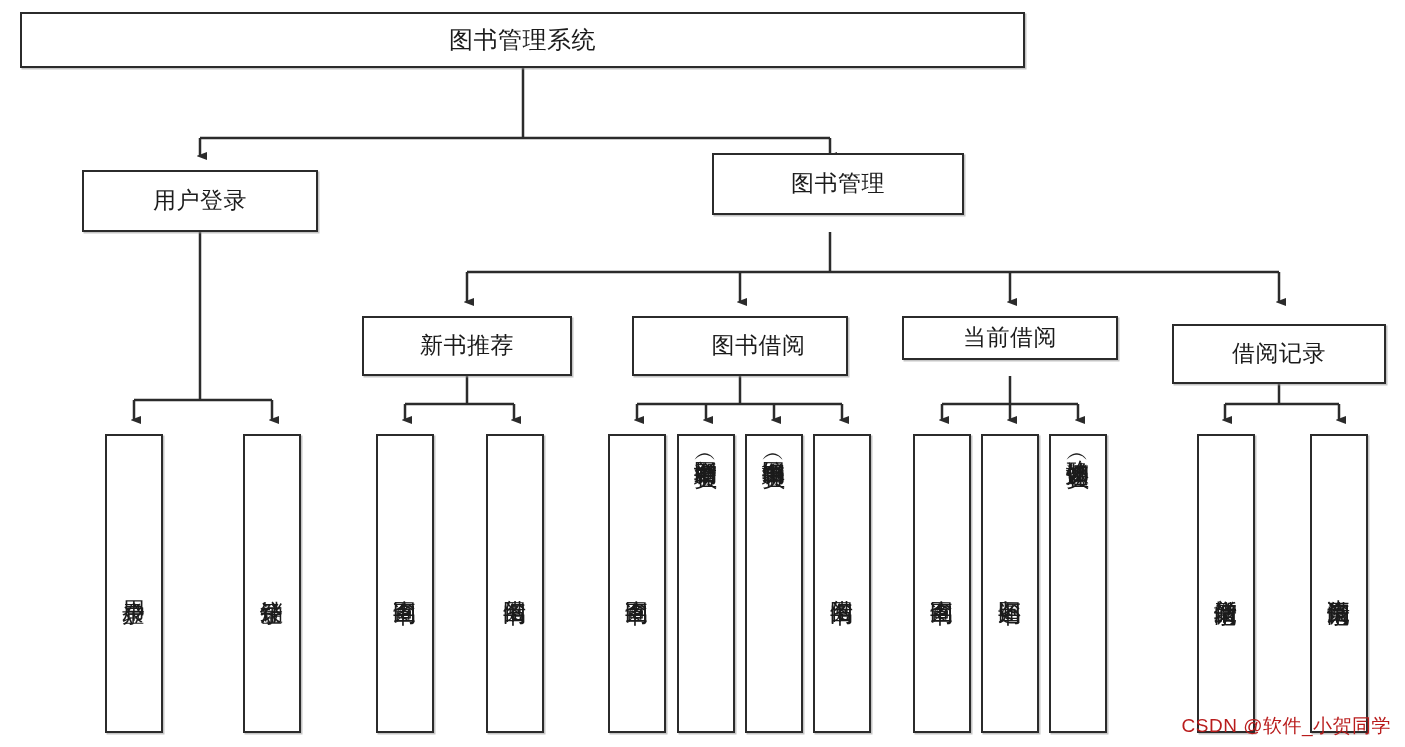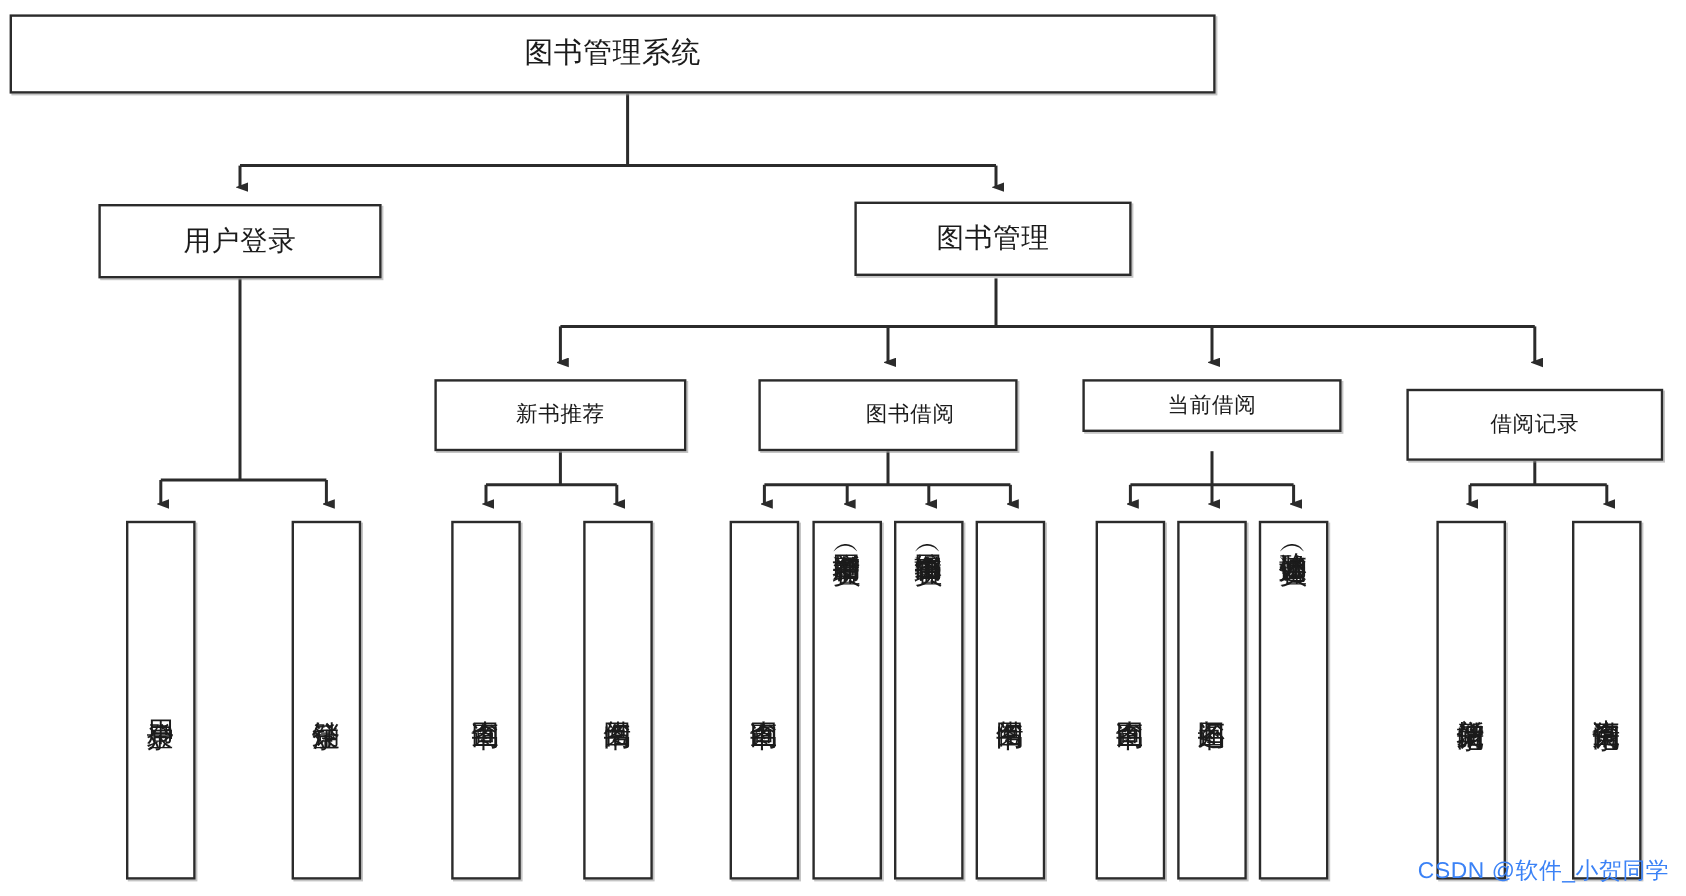--- a/index.html
+++ b/index.html
@@ -36,21 +36,21 @@
     box-shadow: 1.5px 1.5px 0 rgba(150,150,150,0.55);
   }
   .node .label {
     color: #1b1b1b;
     text-align: center;
     line-height: 1.18;
     letter-spacing: 0.5px;
   }
   .node.root .label { font-size: 24px; }
   .node.lvl2 .label { font-size: 23px; }
-  .node.lvl3 .label { font-size: 18px; }
+  .node.lvl3 .label { font-size: 23px; }
   .node.leaf {
     align-items: center;
     justify-content: center;
     padding: 6px 0;
   }
   .node.leaf .label {
     writing-mode: vertical-rl;
     text-orientation: upright;
     font-size: 23px;
     line-height: 1.22;
@@ -59,21 +59,21 @@
     white-space: normal;
   }
   .node.leaf.top-align {
     align-items: flex-start;
   }
   #watermark {
     position: absolute;
     right: 14px;
     bottom: 8px;
     font-size: 19px;
-    color: #3b82f6;
+    color: #b91c1c;
     letter-spacing: 0.5px;
     white-space: nowrap;
   }
 </style>
 </head>
 <body>
 
 <div id="canvas">
 
   <svg class="wires" viewBox="0 0 1405 747">
@@ -119,28 +119,28 @@
       <path d="M1010,404 L1010,420" marker-end="url(#arrow)"></path>
       <path d="M1078,404 L1078,420" marker-end="url(#arrow)"></path>
 
       <path d="M1279,376 L1279,404"></path>
       <path d="M1225,404 L1339,404"></path>
       <path d="M1225,404 L1225,420" marker-end="url(#arrow)"></path>
       <path d="M1339,404 L1339,420" marker-end="url(#arrow)"></path>
     </g>
   </svg>
 
-  <div class="node root" style="left:8px; top:12px; width:1005px; height:66px;">
+  <div class="node root" style="left:20px; top:12px; width:1005px; height:56px;">
     <span class="label">图书管理系统</span>
   </div>
 
   <div class="node lvl2" style="left:82px; top:170px; width:236px; height:62px;">
     <span class="label">用户登录</span>
   </div>
-  <div class="node lvl2" style="left:712px; top:168px; width:231px; height:62px;">
+  <div class="node lvl2" style="left:712px; top:153px; width:252px; height:62px;">
     <span class="label">图书管理</span>
   </div>
 
   <div class="node lvl3" style="left:362px; top:316px; width:210px; height:60px;">
     <span class="label">新书推荐</span>
   </div>
   <div class="node lvl3" style="left:632px; top:316px; width:216px; height:60px;padding-left:37px;">
     <span class="label">图书借阅</span>
   </div>
   <div class="node lvl3" style="left:902px; top:316px; width:216px; height:44px;">

